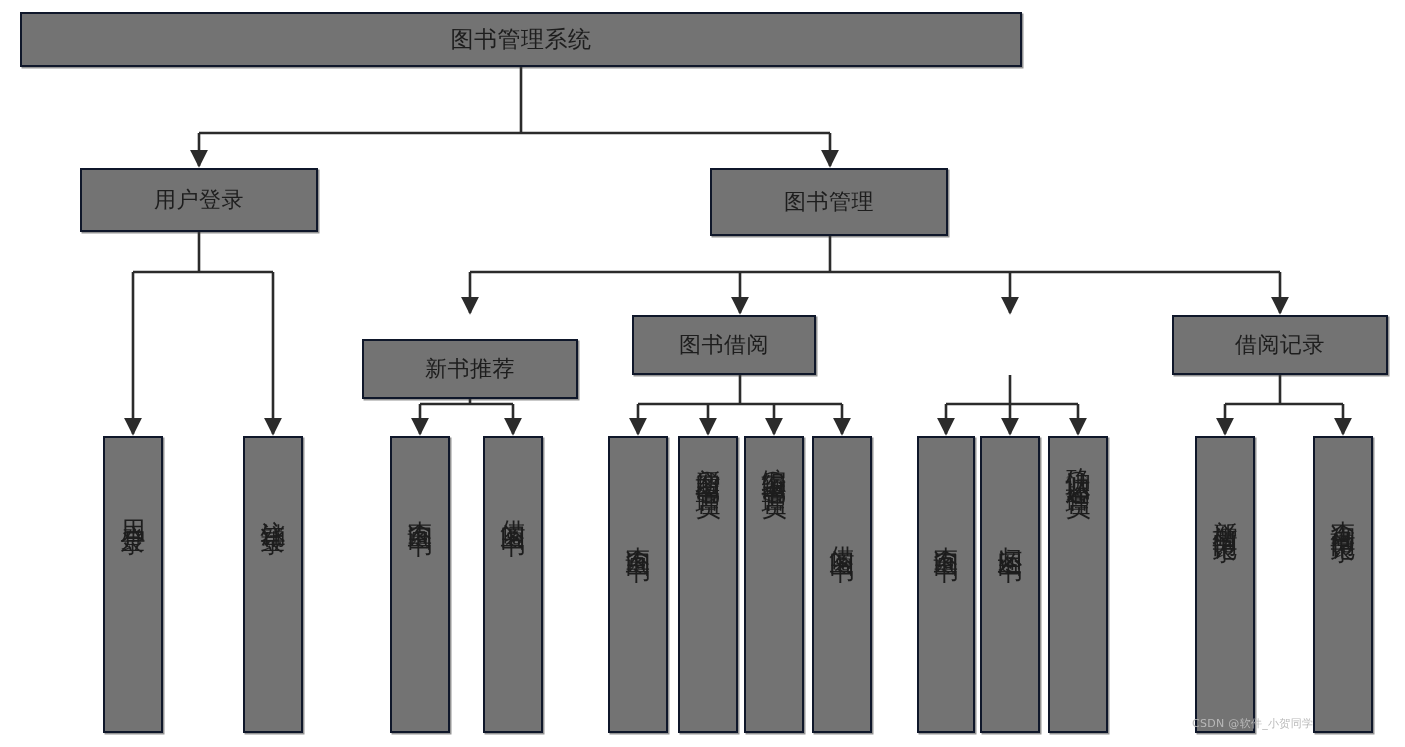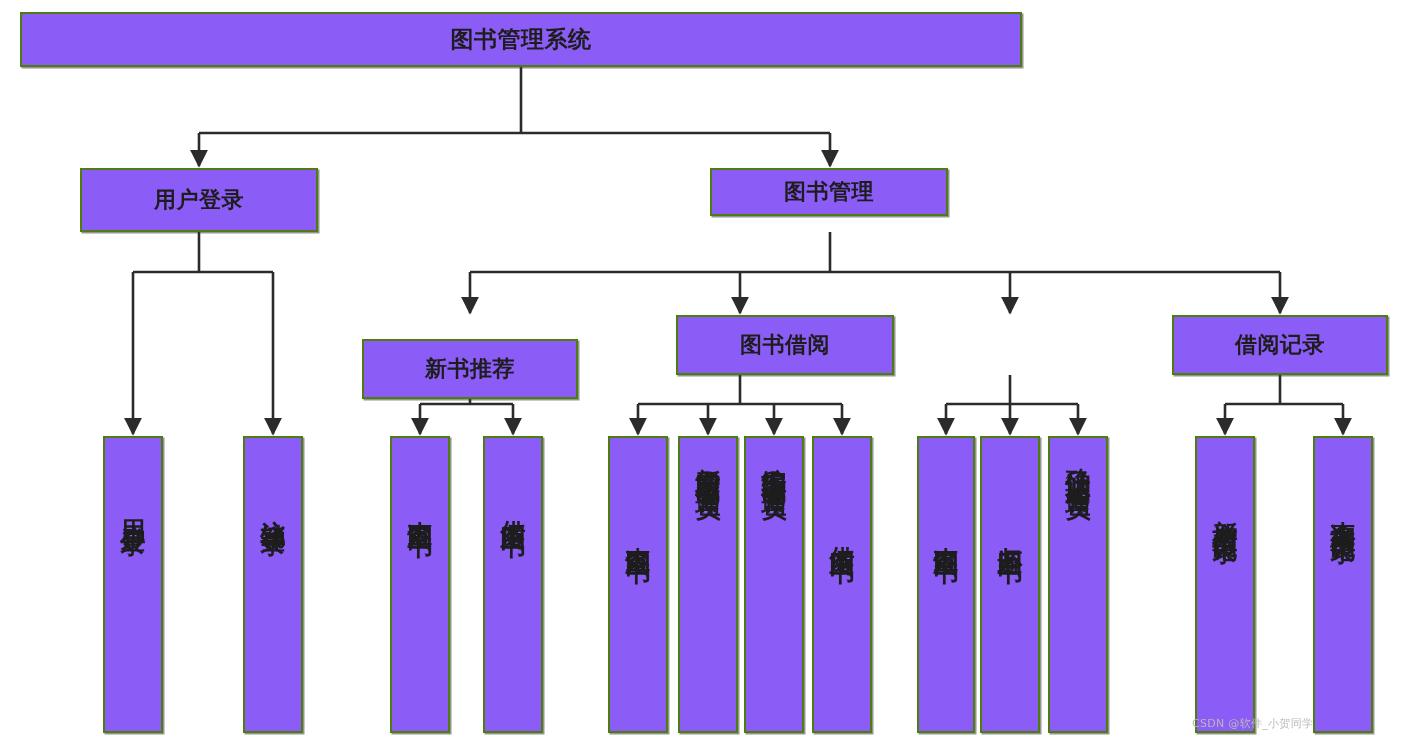--- a/index.html
+++ b/index.html
@@ -22,27 +22,26 @@
     position: absolute;
     left: 0;
     top: 0;
     width: 1405px;
     height: 747px;
     pointer-events: none;
   }
   .node {
     position: absolute;
     box-sizing: border-box;
-    border: 2px solid #4d7c0f;
-    background: #8b5cf6;
+    border: 2px solid #0f172a;
+    background: #737373;
     display: flex;
     align-items: center;
     justify-content: center;
     box-shadow: 1.5px 1.5px 0 rgba(60,60,60,0.55);
-    font-weight: bold;
   }
   .node-label {
     color: #1d1d1d;
     line-height: 1.18;
     letter-spacing: 0.5px;
     white-space: nowrap;
   }
   .node.horizontal .node-label {
     font-size: 22px;
   }
@@ -134,28 +133,28 @@
     </g>
   </svg>
 
   <div class="node root horizontal" style="left:20px; top:12px; width:1002px; height:55px;">
     <span class="node-label">图书管理系统</span>
   </div>
 
   <div class="node horizontal" style="left:80px; top:168px; width:238px; height:64px;">
     <span class="node-label">用户登录</span>
   </div>
-  <div class="node horizontal" style="left:710px; top:168px; width:238px; height:48px;">
+  <div class="node horizontal" style="left:710px; top:168px; width:238px; height:68px;">
     <span class="node-label">图书管理</span>
   </div>
 
   <div class="node horizontal" style="left:362px; top:315px; width:216px; height:60px;margin-top:24px;">
     <span class="node-label">新书推荐</span>
   </div>
-  <div class="node horizontal" style="left:632px; top:315px; width:218px; height:60px;margin-left:44px;">
+  <div class="node horizontal" style="left:632px; top:315px; width:184px; height:60px;">
     <span class="node-label">图书借阅</span>
   </div>
   <div class="node horizontal" style="left:1172px; top:315px; width:216px; height:60px;">
     <span class="node-label">借阅记录</span>
   </div>
 
   <div class="node vertical mid" style="left:103px; top:436px; width:60px; height:297px;">
     <span class="node-label">用户登录</span>
   </div>
   <div class="node vertical mid" style="left:243px; top:436px; width:60px; height:297px;">

